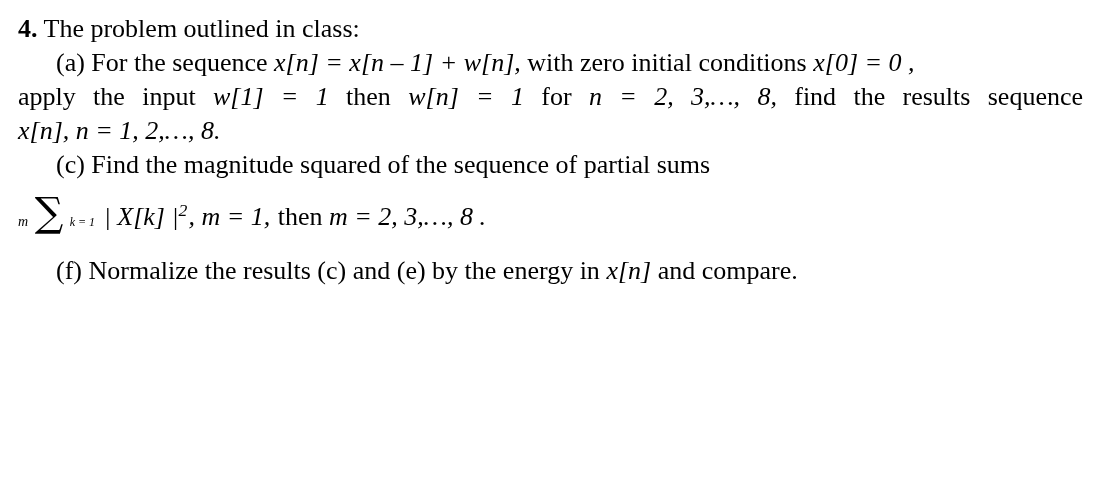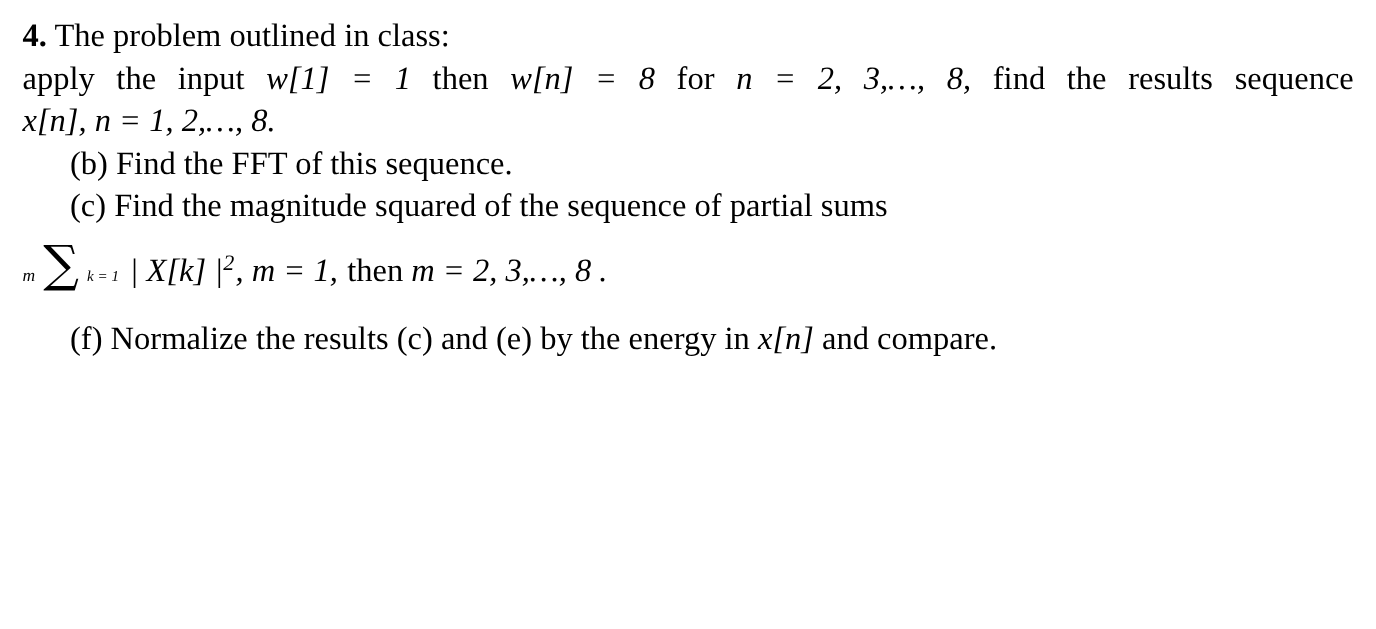--- a/index.html
+++ b/index.html
@@ -104,39 +104,42 @@
 <body>
 
 <div class="page">
   <div class="problem">
 
     <div class="line">
       <span class="num">4.</span>
       <span>The problem outlined in class:</span>
     </div>
 
+    <div class="stem">
+      <span class="indent">(a)</span>
+      <span>For the sequence</span>
+      <span class="math nowrap">x[n] = x[n – 1] + w[n],</span>
+      <span>with zero initial conditions</span>
+      <span class="math nowrap">x[0] = 0 ,</span>
+    </div>
 
     <div class="stem just">
       <span>apply the input</span>
       <span class="math nowrap">w[1] = 1</span>
       <span>then</span>
-      <span class="math nowrap">w[n] = 8</span>
+      <span class="math nowrap">w[n] = 1</span>
       <span>for</span>
       <span class="math nowrap">n = 2, 3,…, 8,</span>
       <span>find the results sequence</span>
     </div>
 
     <div class="line">
       <span class="math nowrap">x[n], n = 1, 2,…, 8.</span>
     </div>
 
-    <div class="stem">
-      <span class="indent">(b)</span>
-      <span>Find the FFT of this sequence.</span>
-    </div>
 
     <div class="stem">
       <span class="indent">(c)</span>
       <span>Find the magnitude squared of the sequence of partial sums</span>
     </div>
 
     <div class="sumline">
       <span class="sigma-wrap">
         <span class="sigma-top">m</span>
         <span class="sigma-glyph">∑</span>

